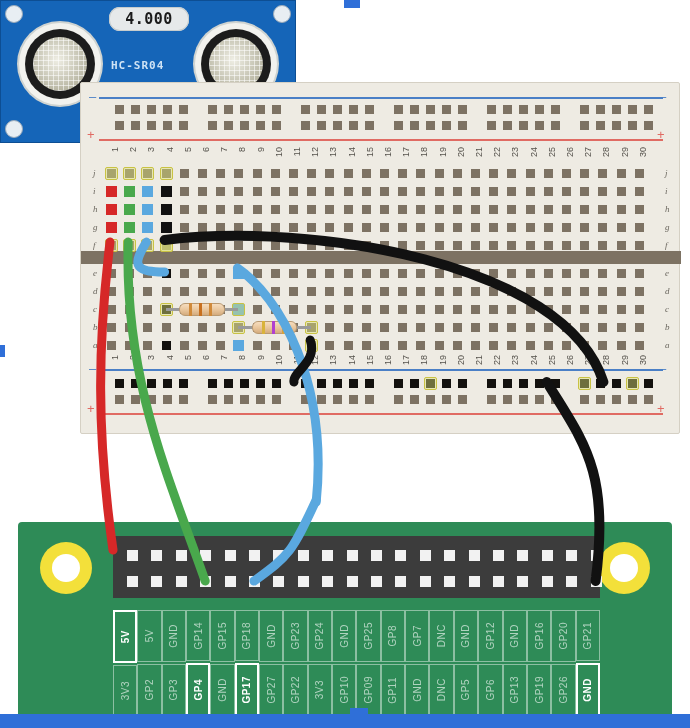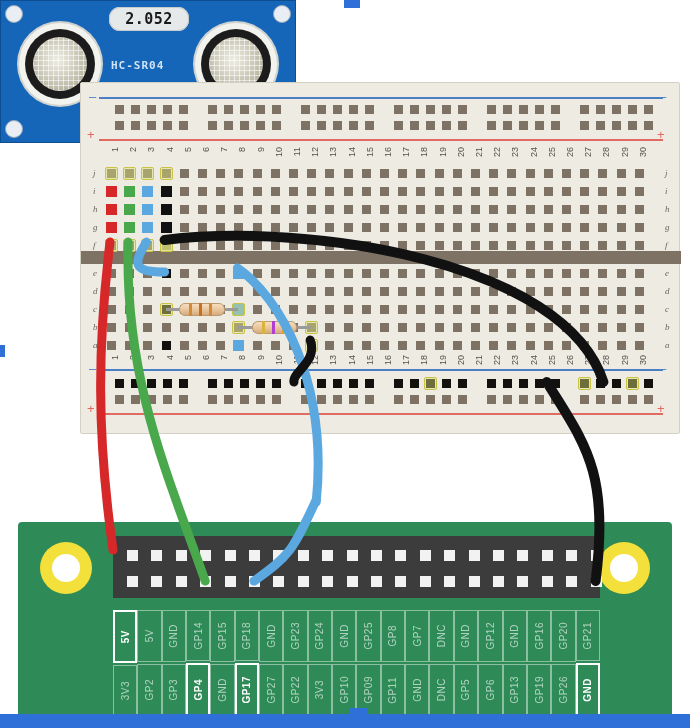--- a/index.html
+++ b/index.html
@@ -108,21 +108,21 @@
   <div class="transducer" id="transducer-left">
     <div class="ring"></div>
       <div class="mesh"></div>
   </div>
   <div class="transducer" id="transducer-right">
     <div class="ring"></div>
       <div class="mesh"></div>
   </div>
 
   <div id="sensor-display">
-    <span>2.052</span>
+    <span>4.000</span>
   </div>
   <div id="sensor-model">HC-SR04</div>
 
   <div class="s-pinlabel" style="left:116px;">VCC</div>
   <div class="s-pinlabel" style="left:135px;">Trig</div>
   <div class="s-pinlabel" style="left:154px;">Echo</div>
   <div class="s-pinlabel" style="left:172px;">GND</div>
 
   <div id="sensor-pinblock">
     <div class="s-pinpad"></div>

